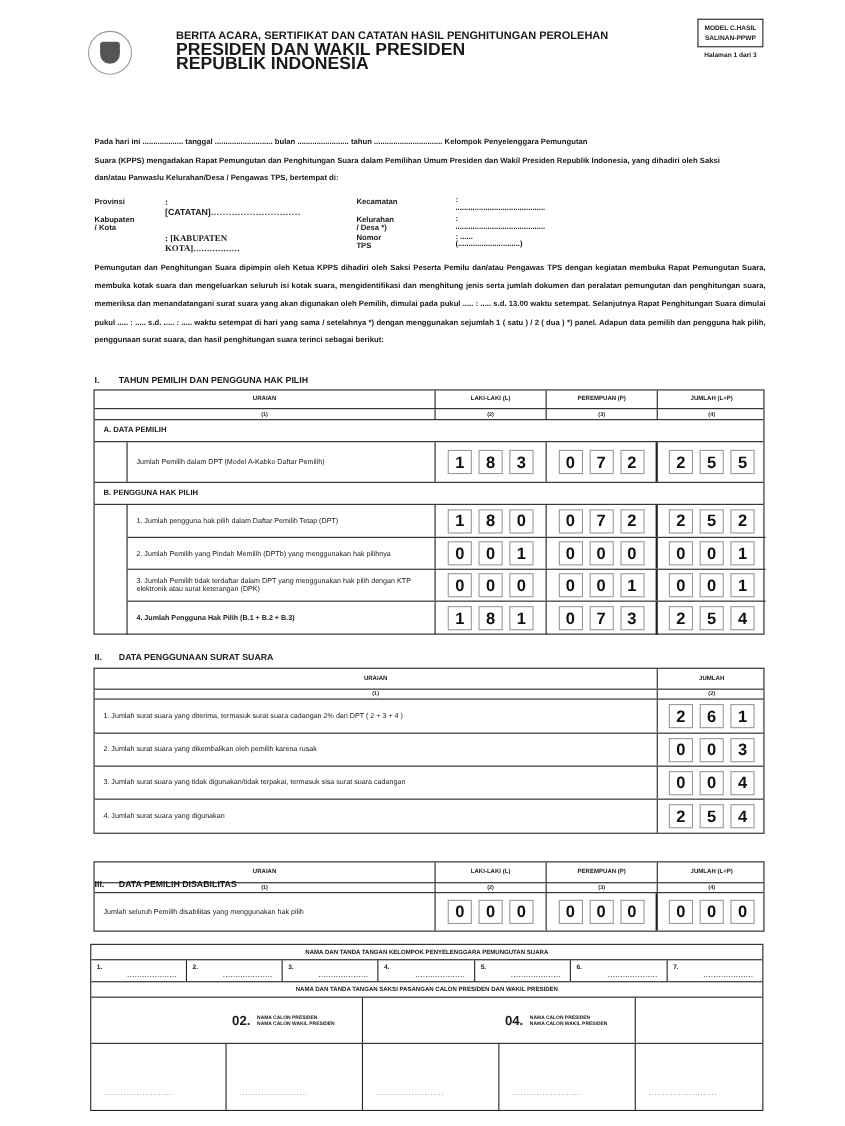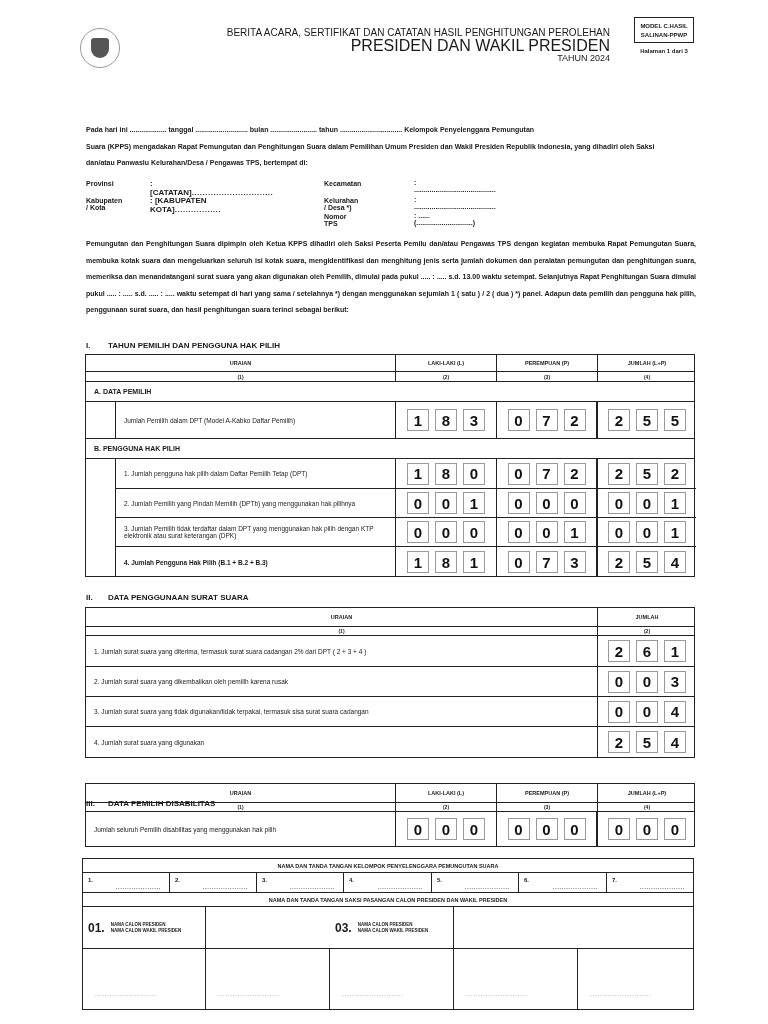--- a/index.html
+++ b/index.html
@@ -3,21 +3,21 @@
 <meta charset="utf-8">
 <style>
   * { box-sizing: border-box; margin: 0; padding: 0; }
   html, body { width: 768px; height: 1024px; background: #ffffff; overflow: hidden; }
   body { font-family: "Liberation Sans", sans-serif; color: #1a1a1a; position: relative; }
   .abs { position: absolute; }
 
   
   .logo { left: 80px; top: 28px; width: 40px; height: 40px; border-radius: 50%; border: 1px solid #999; display:flex; align-items:center; justify-content:center; }
   .logo .inner { width: 18px; height: 20px; background:#555; border-radius: 3px 3px 9px 9px; }
-  .title-block { left: 160px; top: 27px; width: 450px; text-align: right; font-weight: normal; }
+  .title-block { left: 160px; top: 27px; width: 450px; text-align: left; font-weight: bold; }
   .title-block .t1 { font-size: 10px; line-height: 12px; }
   .title-block .t2 { font-size: 16px; line-height: 13px; }
   .title-block .t3 { font-size: 9px; line-height: 12px; }
   .model-box { left: 634px; top: 17px; width: 60px; height: 26px; border: 1.5px solid #222; font-size: 6px; font-weight: bold; text-align: center; line-height: 9px; padding-top: 4px; }
   .page-label { left: 634px; top: 48px; width: 60px; text-align: center; font-size: 6px; font-weight: bold; }
 
   
   .para { left: 86px; width: 610px; font-size: 7px; font-weight: bold; line-height: 16.5px; }
   .para1 { top: 122px; }
   .para2 { top: 236px; text-align: justify; }
@@ -55,39 +55,39 @@
 </style>
 </head>
 <body>
 
 <div class="abs logo">
     <div class="inner"></div>
   </div>
 <div class="abs title-block">
   <div class="t1">BERITA ACARA, SERTIFIKAT DAN CATATAN HASIL PENGHITUNGAN PEROLEHAN</div>
   <div class="t2">PRESIDEN DAN WAKIL PRESIDEN</div>
-  <div class="t3">TAHUN 2024</div>
+  <div class="t2">REPUBLIK INDONESIA</div>
 </div>
 <div class="abs model-box">
   <div>MODEL C.HASIL</div>
   <div>SALINAN-PPWP</div>
 </div>
 <div class="abs page-label">Halaman 1 dari 3</div>
 
 <div class="abs para para1">
   <div>Pada hari ini ................... tanggal ........................... bulan ........................ tahun ................................ Kelompok Penyelenggara Pemungutan</div>
   <div>Suara (KPPS) mengadakan Rapat Pemungutan dan Penghitungan Suara dalam Pemilihan Umum Presiden dan Wakil Presiden Republik Indonesia, yang dihadiri oleh Saksi</div>
   <div>dan/atau Panwaslu Kelurahan/Desa / Pengawas TPS, bertempat di:</div>
 </div>
 
 <div class="abs loc" style="left:0;top:0;">
   <span class="lbl" style="left:86px;top:180px;">Provinsi</span>
   <span class="val" style="left:150px;top:179px;"><span>: [CATATAN]</span><span class="dots">..............................</span></span>
   <span class="lbl" style="left:86px;top:197px;">Kabupaten / Kota</span>
-  <span class="val" style="left:150px;top:196px;"><span>: [KABUPATEN KOTA]</span><span class="dots">.................</span></span>
+  <span class="val" style="left:150px;top:212px;font-family:Liberation Serif, serif;"><span>: [KABUPATEN KOTA]</span><span class="dots">.................</span></span>
   <span class="lbl" style="left:324px;top:180px;">Kecamatan</span>
   <span class="val" style="left:414px;top:179px;font-size:7px;">:  ..........................................</span>
   <span class="lbl" style="left:324px;top:197px;">Kelurahan / Desa *)</span>
   <span class="val" style="left:414px;top:196px;font-size:7px;">:  ..........................................</span>
   <span class="lbl" style="left:324px;top:213px;">Nomor TPS</span>
   <span class="val" style="left:414px;top:212px;font-size:7px;">:  ......  (.............................)</span>
 </div>
 
 <div class="abs para para2">Pemungutan dan Penghitungan Suara dipimpin oleh Ketua KPPS dihadiri oleh Saksi Peserta Pemilu dan/atau Pengawas TPS dengan kegiatan membuka Rapat Pemungutan Suara, membuka kotak suara dan mengeluarkan seluruh isi kotak suara, mengidentifikasi dan menghitung jenis serta jumlah dokumen dan peralatan pemungutan dan penghitungan suara, memeriksa dan menandatangani surat suara yang akan digunakan oleh Pemilih, dimulai pada pukul ..... : ..... s.d. 13.00 waktu setempat. Selanjutnya Rapat Penghitungan Suara dimulai pukul  ..... : .....  s.d.  ..... : .....  waktu setempat di hari yang sama / setelahnya *) dengan menggunakan sejumlah  1 ( satu )  /  2 ( dua ) *) panel. Adapun data pemilih dan pengguna hak pilih, penggunaan surat suara, dan hasil penghitungan suara terinci sebagai berikut:</div>
 
@@ -344,29 +344,29 @@
     <div class="sig-slot" style="left:174px;width:87px;"><span>3.</span><span class="dl">....................</span></div>
     <div class="sig-slot" style="left:261px;width:88px;"><span>4.</span><span class="dl">....................</span></div>
     <div class="sig-slot" style="left:349px;width:87px;"><span>5.</span><span class="dl">....................</span></div>
     <div class="sig-slot" style="left:436px;width:88px;"><span>6.</span><span class="dl">....................</span></div>
     <div class="sig-slot" style="left:524px;width:86px;border-right:none;"><span>7.</span><span class="dl">....................</span></div>
   </div>
   <div class="sig-row" style="top:34px;height:14px;">
     <div class="sig-title">NAMA DAN TANDA TANGAN SAKSI PASANGAN CALON PRESIDEN DAN WAKIL PRESIDEN</div>
   </div>
   <div class="sig-row" style="top:48px;height:42px;border-bottom:1.5px solid #222;">
-    <div class="cand" style="left:0;width:123px;">
-        <span class="no">01.</span>
+    <div class="cand" style="left:123px;width:124px;">
+        <span class="no">02.</span>
         <div class="names">
           <div>NAMA CALON PRESIDEN</div>
           <div>NAMA CALON WAKIL PRESIDEN</div>
         </div>
       </div>
-    <div class="cand" style="left:247px;width:124px;">
-        <span class="no">03.</span>
+    <div class="cand" style="left:371px;width:124px;">
+        <span class="no">04.</span>
         <div class="names">
           <div>NAMA CALON PRESIDEN</div>
           <div>NAMA CALON WAKIL PRESIDEN</div>
         </div>
       </div>
   </div>
   <div class="sig-row" style="top:90px;height:60px;border-bottom:none;">
     <div class="signbox" style="left:0;width:123px;">
         <span class="dl">.........................</span>
       </div>

